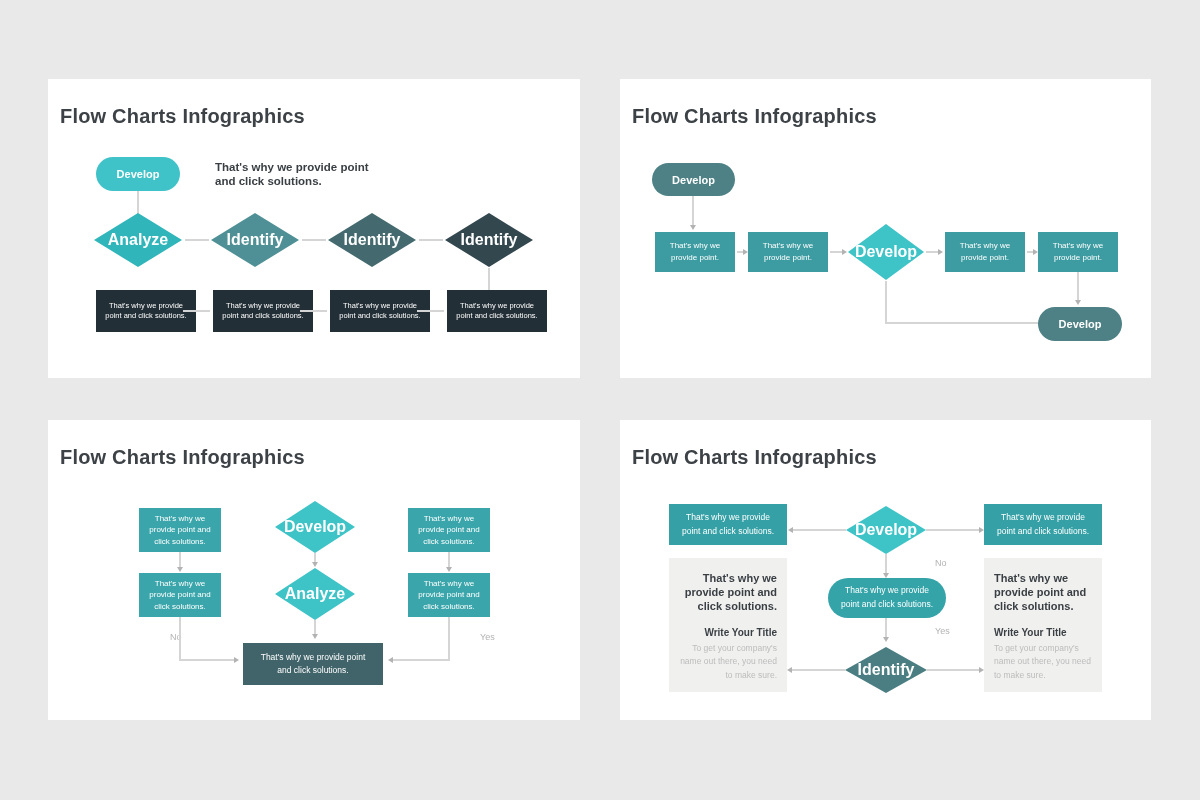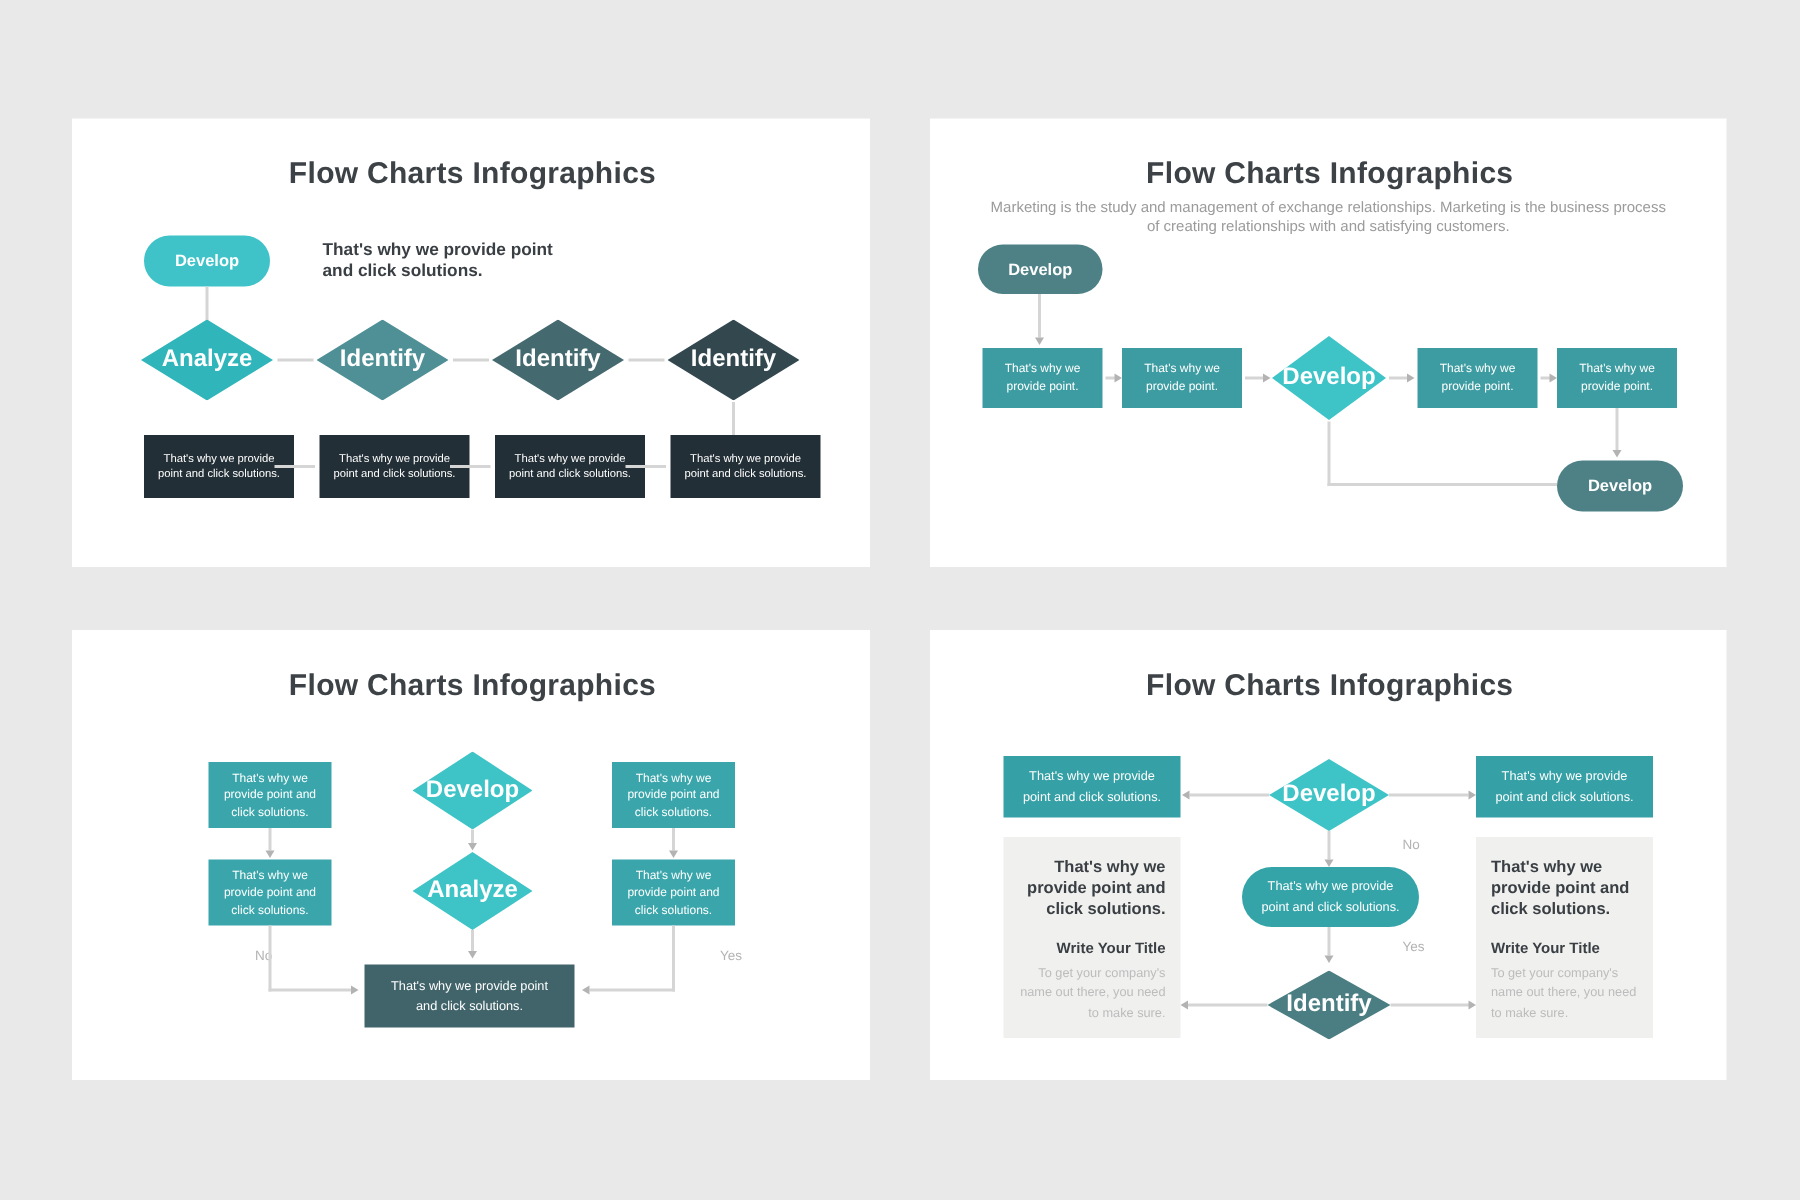--- a/index.html
+++ b/index.html
@@ -8,22 +8,22 @@
     background:#e9e9e9;overflow:hidden;
     font-family:"Liberation Sans",sans-serif;
   }
   .card{position:absolute;background:#ffffff;}
   #card1{left:48px;top:79px;width:532px;height:299px;}
   #card2{left:620px;top:79px;width:531px;height:299px;}
   #card3{left:48px;top:420px;width:532px;height:300px;}
   #card4{left:620px;top:420px;width:531px;height:300px;}
 
   .slide-title{
-    position:absolute;left:1px;top:26px;width:100%;
-    text-align:center;font-weight:bold;font-size:20px;
+    position:absolute;left:12px;top:26px;width:100%;
+    text-align:left;font-weight:bold;font-size:20px;
     color:#3d4247;letter-spacing:.2px;
   }
   .subtitle{
     position:absolute;left:40px;top:53px;width:451px;
     text-align:center;font-size:10px;line-height:13px;color:#9b9b9b;
   }
   .abs{position:absolute;}
   .flex-c{display:flex;align-items:center;justify-content:center;text-align:center;}
   .pre{white-space:pre-line;}
 
@@ -98,21 +98,20 @@
   <div class="abs flex-c darkbox" style="left:282px;top:211px;width:84px;height:42px;">That's why we provide point and click solutions.</div>
   <div class="abs flex-c darkbox" style="left:399px;top:211px;width:84px;height:42px;">That's why we provide point and click solutions.</div>
 
   <div class="hline" style="left:135px;top:231px;width:27px;"></div>
   <div class="hline" style="left:252px;top:231px;width:27px;"></div>
   <div class="hline" style="left:369px;top:231px;width:27px;"></div>
 </div>
 
 <div class="card" id="card2">
   <div class="slide-title">Flow Charts Infographics</div>
-  <div class="subtitle">Marketing is the study and management of exchange relationships. Marketing is the business process of creating relationships with and satisfying customers.</div>
 
   <div class="abs flex-c pill pill-sea" style="left:32px;top:84px;width:83px;height:33px;">Develop</div>
 
   <div class="vline" style="left:72px;top:117px;height:29px;"></div>
   <div class="arr arr-down" style="left:70px;top:146px;"></div>
 
   <div class="abs flex-c pre tealbox" style="left:35px;top:153px;width:80px;height:40px;">That's why we
 provide point.</div>
   <div class="abs flex-c pre tealbox" style="left:128px;top:153px;width:80px;height:40px;">That's why we
 provide point.</div>

